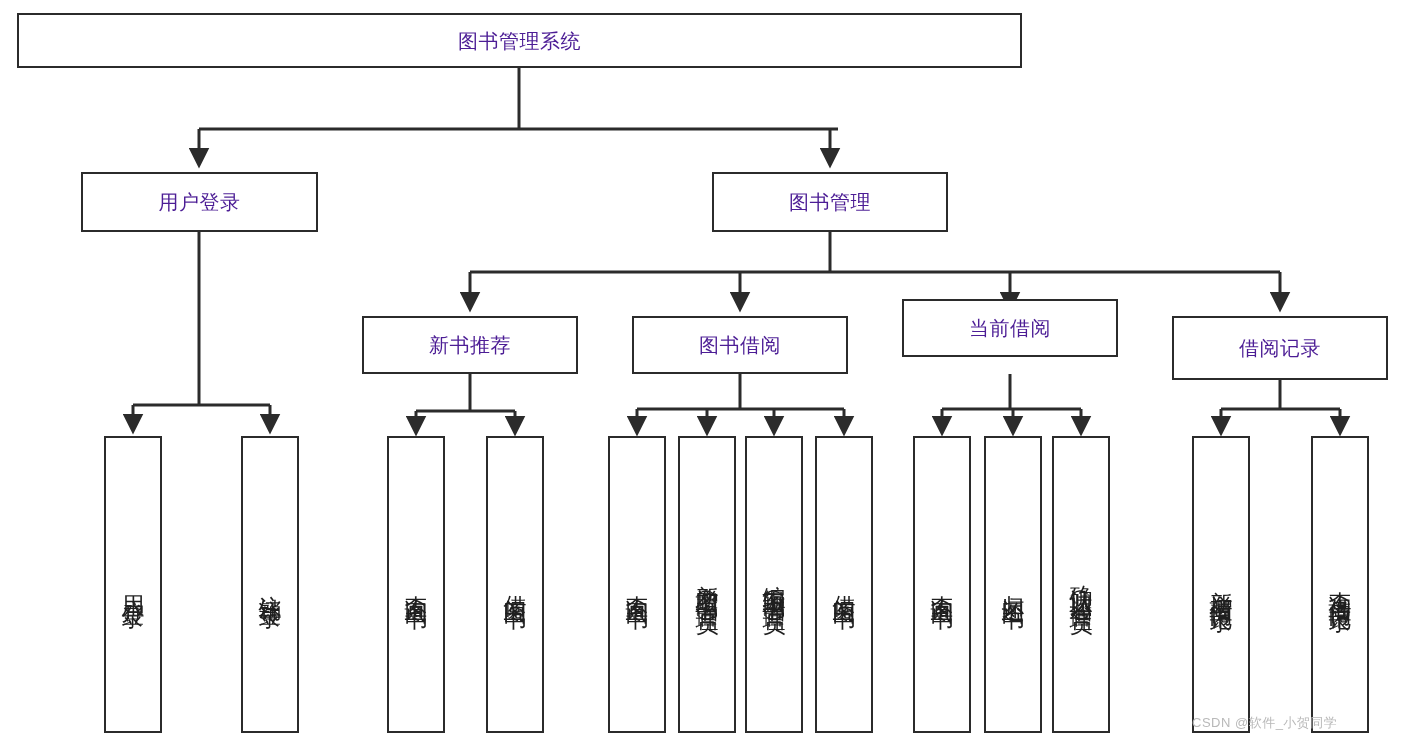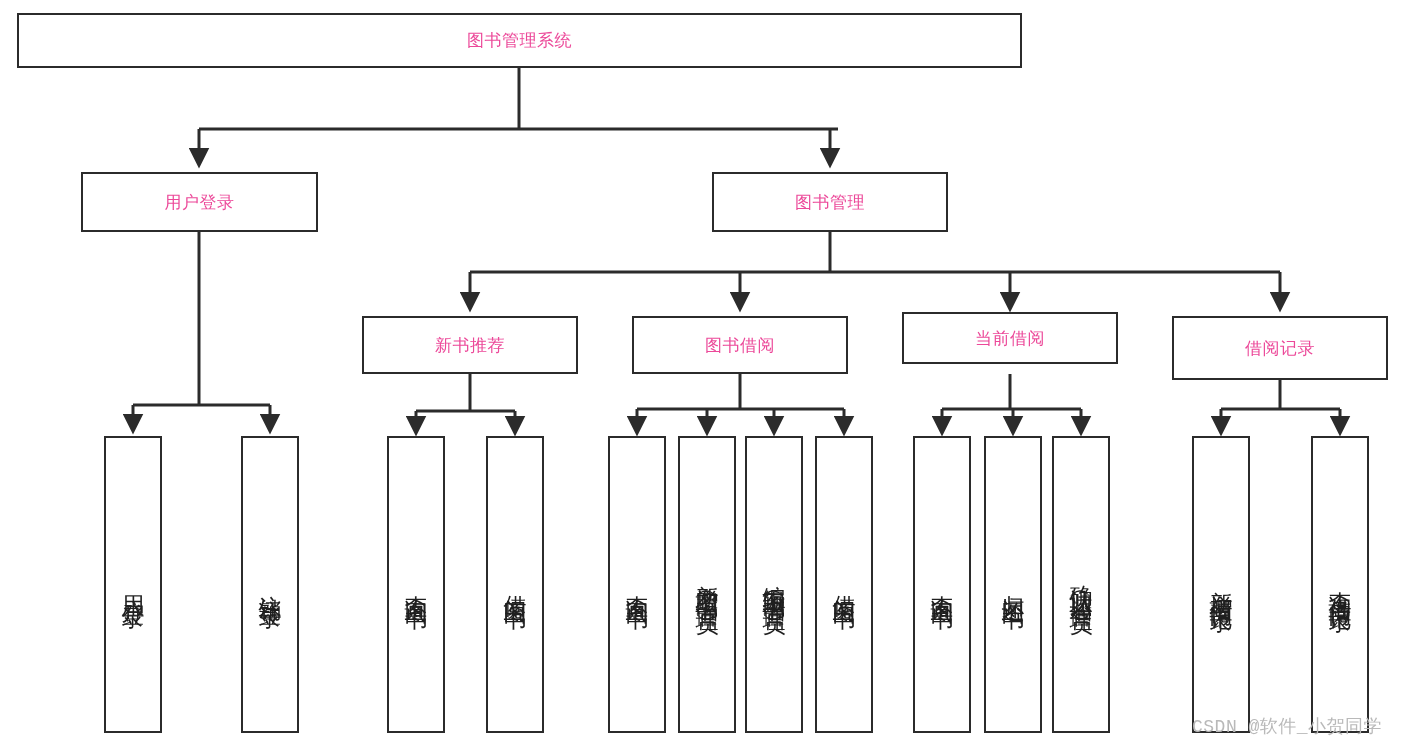--- a/index.html
+++ b/index.html
@@ -26,46 +26,46 @@
     position: absolute;
     box-sizing: border-box;
     background: #ffffff;
     border: 2.5px solid #2b2b2b;
     display: flex;
     align-items: center;
     justify-content: center;
     overflow: hidden;
   }
   .node .label-h {
-    font-size: 17px;
-    color: #ec4899;
+    font-size: 20px;
+    color: #4c1d95;
     line-height: 1.1;
     white-space: nowrap;
     letter-spacing: 0.5px;
   }
   .node.leaf {
     align-items: center;
     justify-content: center;
   }
   .node .label-v {
     font-size: 23px;
     color: #1f1f1f;
     writing-mode: vertical-rl;
     text-orientation: upright;
     letter-spacing: 4px;
     line-height: 1;
     white-space: nowrap;
   }
   .watermark {
     position: absolute;
-    font-size: 18px;
+    font-size: 13px;
     color: #b9b9b9;
     white-space: nowrap;
     letter-spacing: 0.5px;
-    font-family: Liberation Mono, monospace;
+    font-family: Liberation Sans, sans-serif;
   }
 </style>
 </head>
 <body>
 
 <div id="canvas">
 
   <svg id="wires" viewBox="0 0 1405 747" xmlns="http://www.w3.org/2000/svg">
     <defs>
       <marker id="arrow" viewBox="0 0 12 12" refX="6" refY="6" markerWidth="7" markerHeight="7" orient="auto-start-reverse">
@@ -126,21 +126,21 @@
   <div class="node" style="left: 362px; top: 316px; width: 216px; height: 58px;">
     <span class="label-h">新书推荐</span>
   </div>
 
   <div class="node" style="left: 712px; top: 172px; width: 236px; height: 60px;">
     <span class="label-h">图书管理</span>
   </div>
   <div class="node" style="left: 632px; top: 316px; width: 216px; height: 58px; align-items: center;">
     <span class="label-h">图书借阅</span>
   </div>
-  <div class="node" style="left: 902px; top: 312px; width: 216px; height: 52px;">
+  <div class="node" style="left: 902px; top: 299px; width: 216px; height: 58px;">
     <span class="label-h">当前借阅</span>
   </div>
   <div class="node" style="left: 1172px; top: 316px; width: 216px; height: 64px;">
     <span class="label-h">借阅记录</span>
   </div>
 
   <div class="node leaf" style="left: 104px; top: 436px; width: 58px; height: 297px;">
     <span class="label-v" style="font-size: 23px; letter-spacing: 4px;">用户登录</span>
   </div>
   <div class="node leaf" style="left: 241px; top: 436px; width: 58px; height: 297px;">

